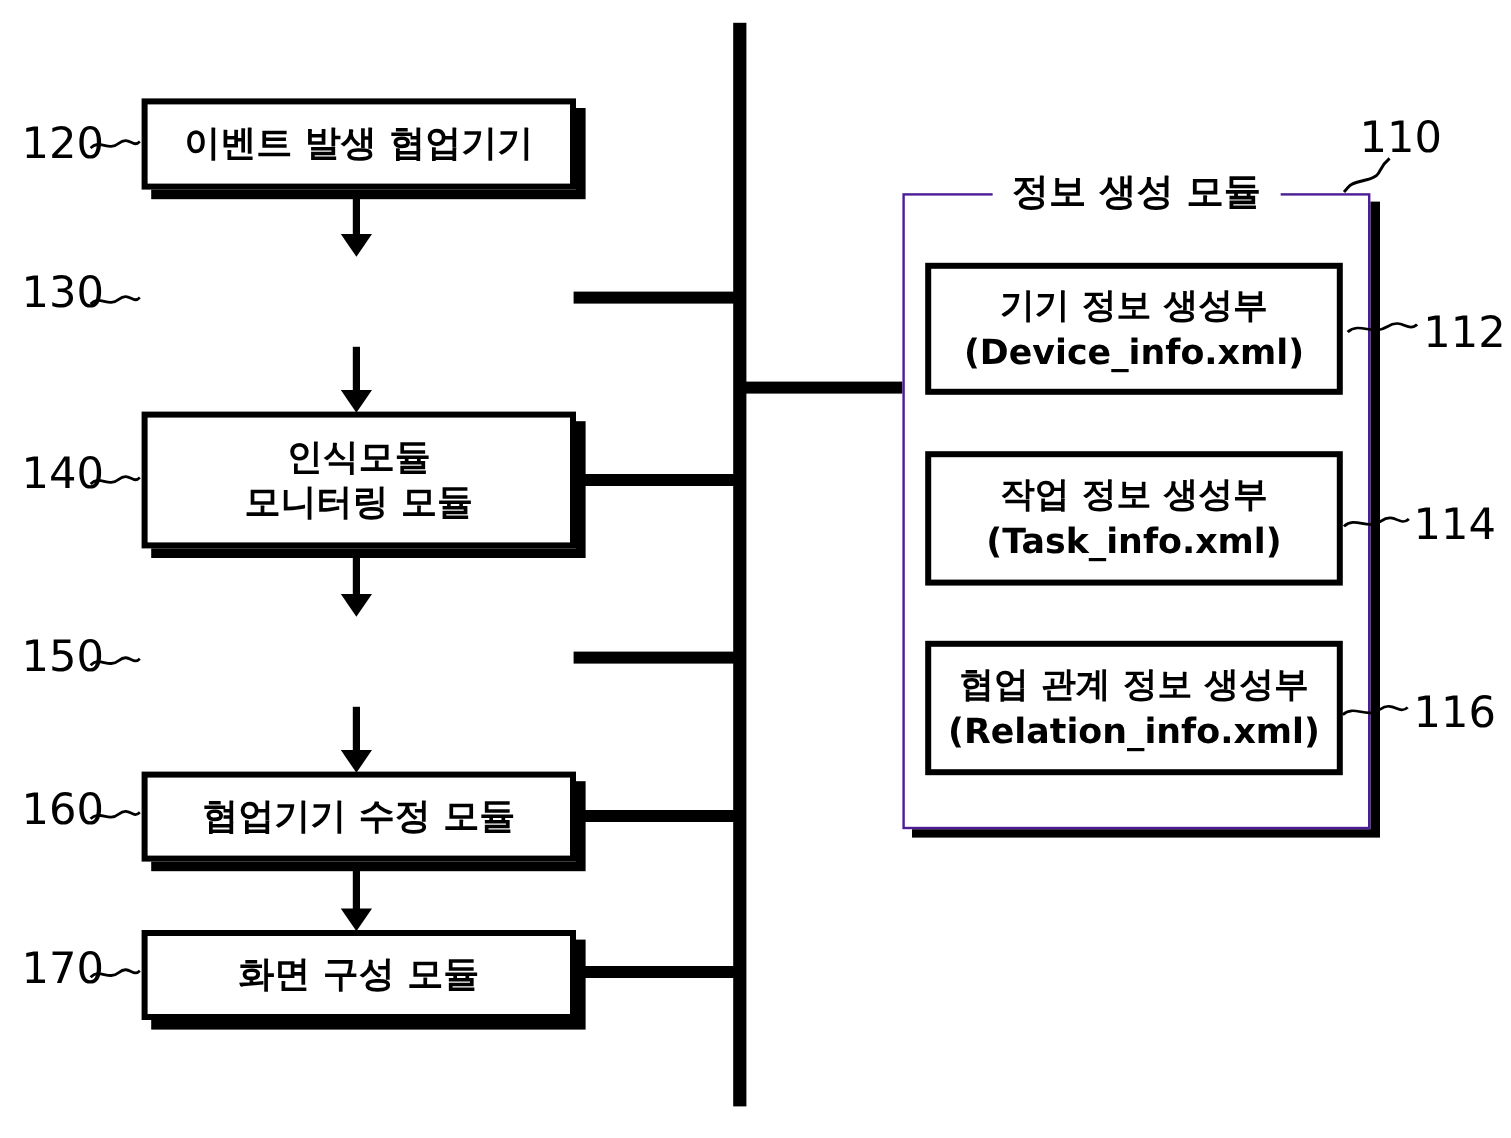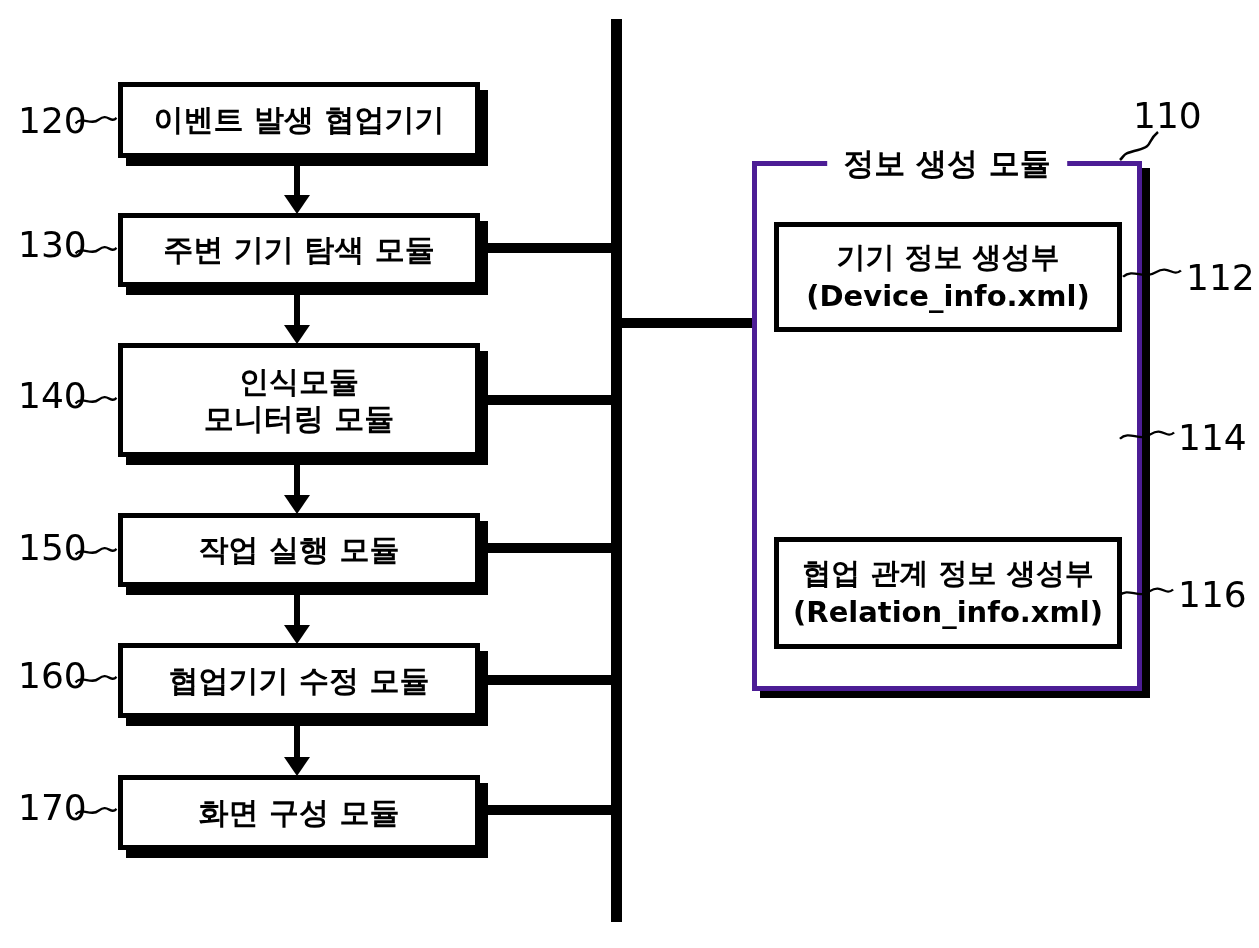--- a/index.html
+++ b/index.html
@@ -35,21 +35,21 @@
 
   
   .ref { position:absolute; font-size:36px; font-weight:400; line-height:42px; }
 
   
   .squig { position:absolute; }
 
   
   .bigbox {
     position:absolute; left:752px; top:161px; width:390px; height:530px;
-    box-sizing:border-box; border:5px solid #4c1d95; background:#fff;
+    box-sizing:border-box; border:2px solid #4c1d95; background:#fff;
     box-shadow:8px 7px 0 #000;
   }
   .bigtitle {
     position:absolute; top:-21px; left:50%; transform:translateX(-50%);
     background:#fff; padding:0 16px; font-size:31px; font-weight:600;
     white-space:nowrap; line-height:36px;
   }
   .inner {
     position:absolute; left:17px; width:348px; box-sizing:border-box;
     border:5px solid #000; background:#fff;
@@ -60,29 +60,23 @@
 </head>
 <body>
 
 <div class="stage">
 
   <div class="bus"></div>
 
   <div class="mbox" style="top:82px;height:76px">
     <span>이벤트 발생 협업기기</span>
   </div>
-  <div class="mbox" style="top:213px;height:74px">
-    <span>주변 기기 탐색 모듈</span>
-  </div>
   <div class="mbox" style="top:343px;height:114px">
     <span>인식모듈
 모니터링 모듈</span>
-  </div>
-  <div class="mbox" style="top:513px;height:74px">
-    <span>작업 실행 모듈</span>
   </div>
   <div class="mbox" style="top:643px;height:75px">
     <span>협업기기 수정 모듈</span>
   </div>
   <div class="mbox" style="top:775px;height:75px">
     <span>화면 구성 모듈</span>
   </div>
 
   <div class="arrow" style="top:160px;height:54px"></div>
   <div class="arrow" style="top:289px;height:55px"></div>
@@ -123,20 +117,24 @@
       <path d="M2 12 C 12 2, 22 16, 34 7 S 50 13, 58 5" fill="none" stroke="#000" stroke-width="3"></path>
     </svg>
 
   <div class="bigbox">
     <span class="bigtitle">정보 생성 모듈</span>
 
     <div class="inner" style="top:56px;height:110px">
       <span>기기 정보 생성부</span>
       <span>(Device_info.xml)</span>
     </div>
+    <div class="inner" style="top:213px;height:112px">
+      <span>작업 정보 생성부</span>
+      <span>(Task_info.xml)</span>
+    </div>
     <div class="inner" style="top:371px;height:112px">
       <span>협업 관계 정보 생성부</span>
       <span>(Relation_info.xml)</span>
     </div>
   </div>
 
   <div class="ref" style="left:1133px;top:95px">110</div>
   <div class="ref" style="left:1186px;top:257px">112</div>
   <div class="ref" style="left:1178px;top:417px">114</div>
   <div class="ref" style="left:1178px;top:574px">116</div>

